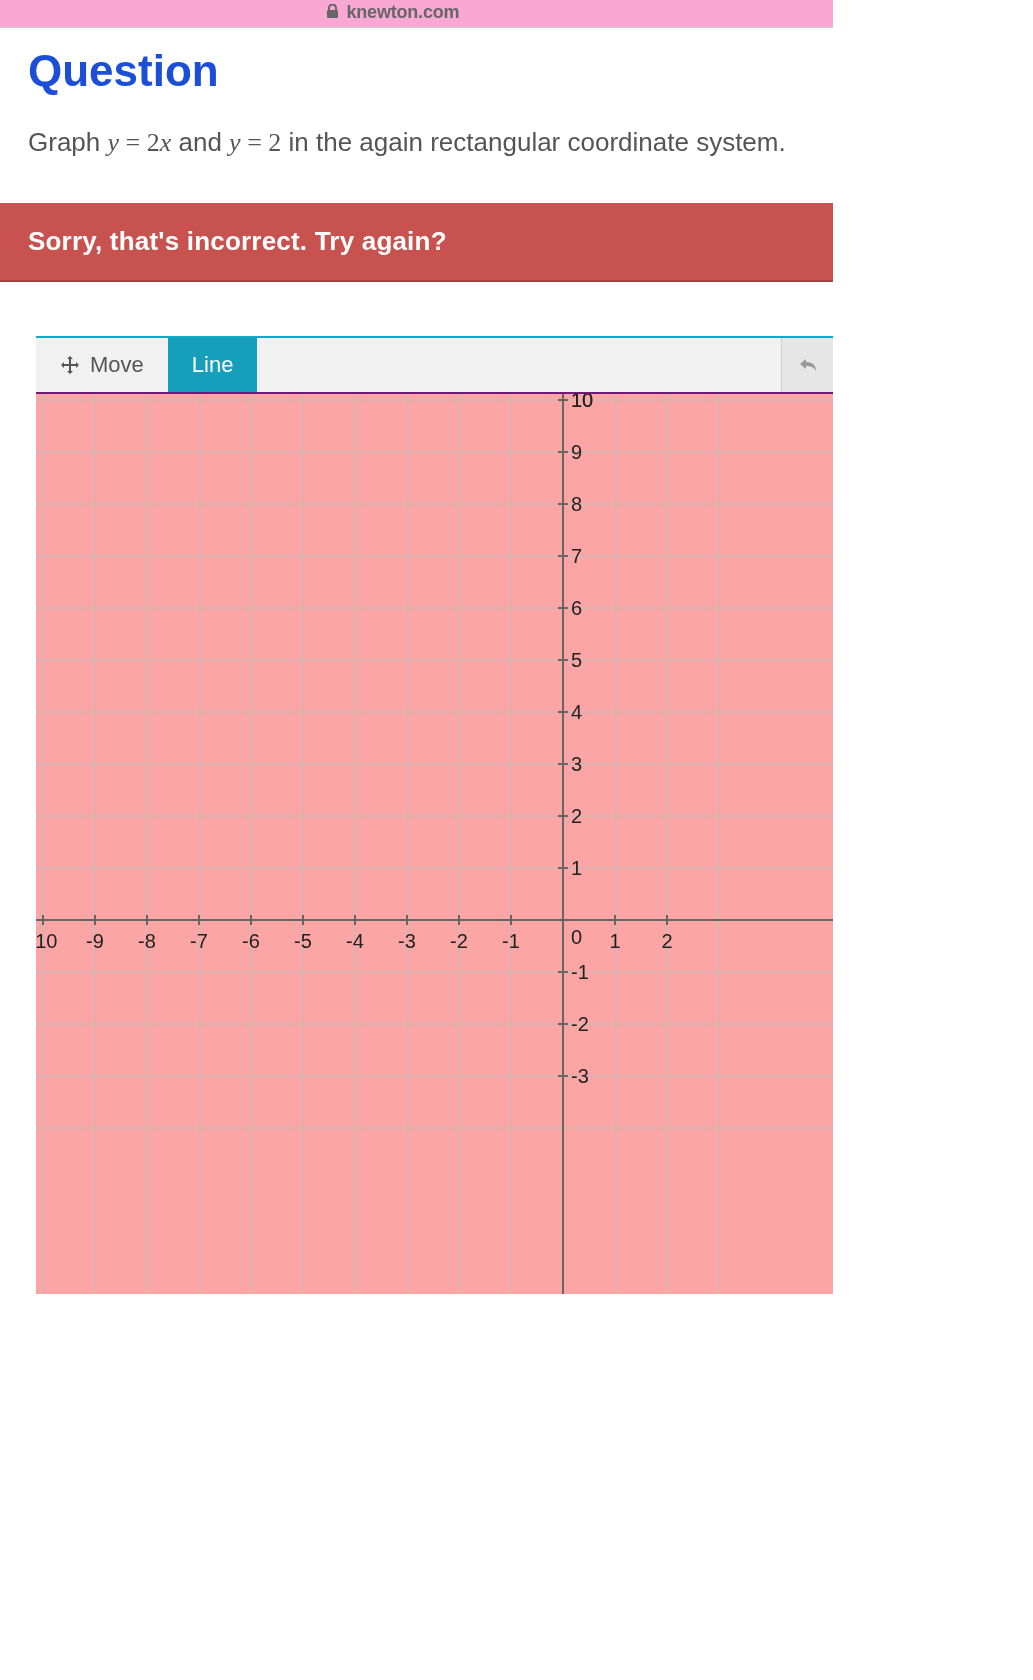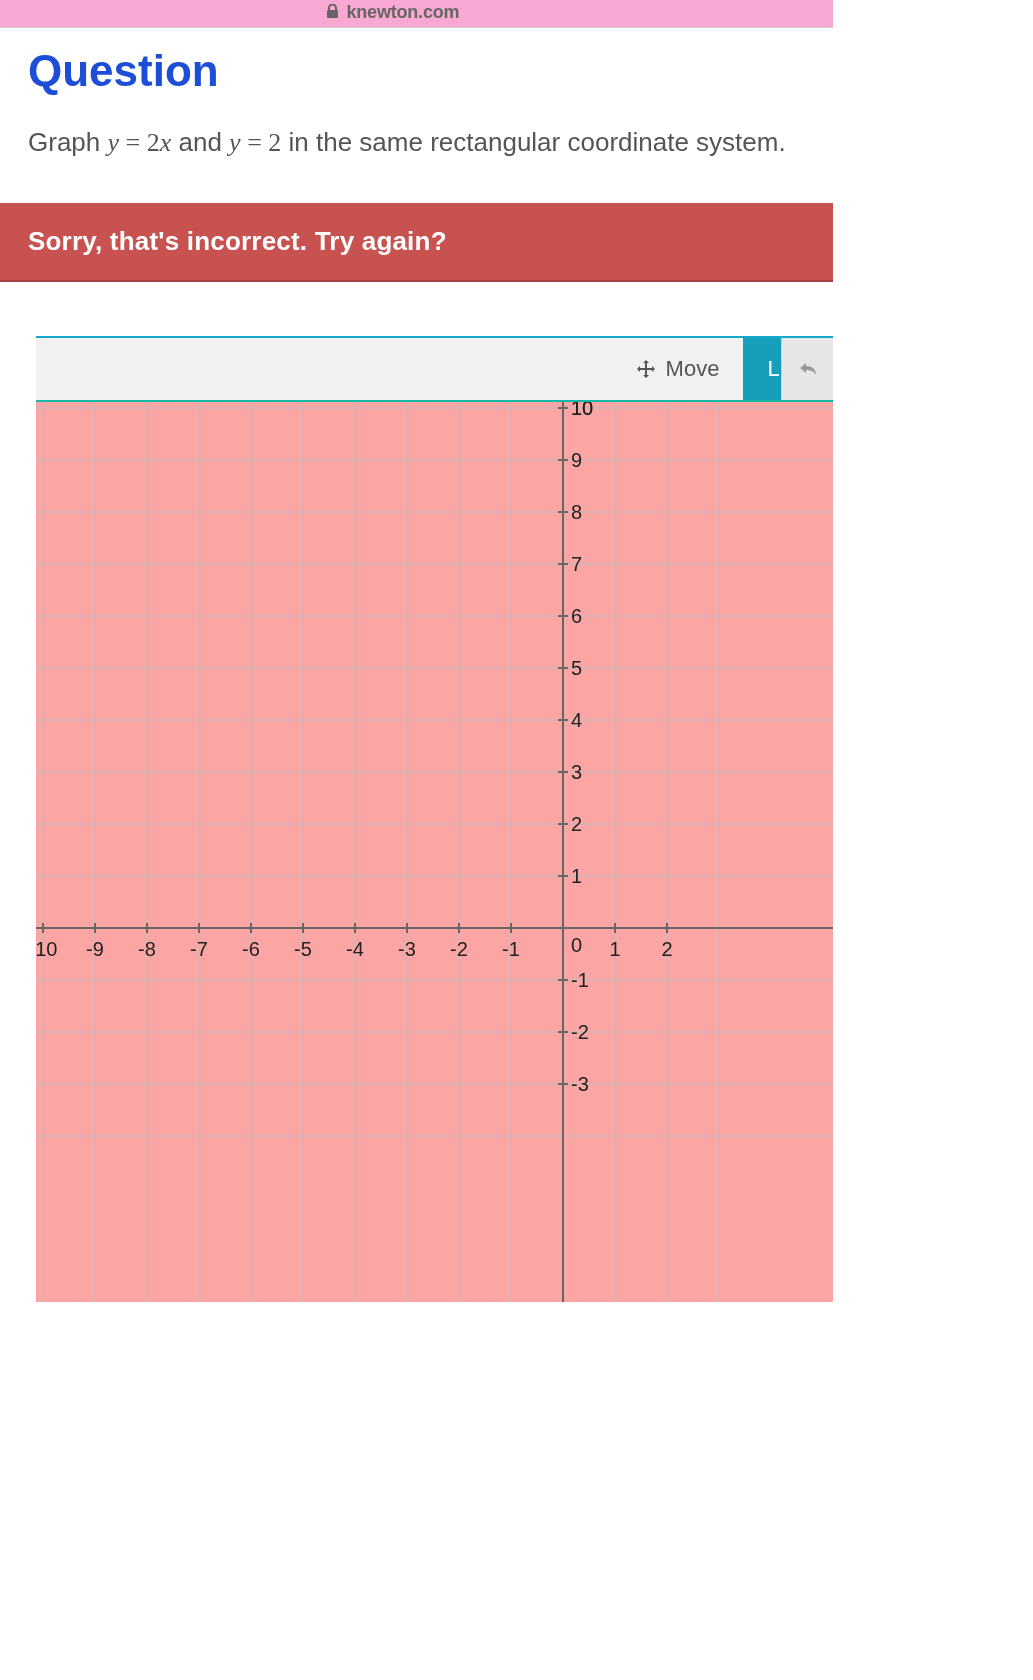--- a/index.html
+++ b/index.html
@@ -62,25 +62,24 @@
     letter-spacing: 0.2px;
   }
   
   .canvas-wrap {
     margin-top: 54px;
     margin-left: 36px;
     border-top: 2px solid #16a8c9;
   }
   .toolbar {
     display: flex;
-    height: 64px;
+    height: 56px;
     background: #f1f1f1;
-    border-bottom: 2px solid #14b8a6;
+    border-bottom: 2px solid #701a75;
     position: relative;
-    justify-content: flex-end;
   }
   .tool {
     display: flex;
     align-items: center;
     gap: 10px;
     padding: 0 24px;
     font-size: 22px;
     color: #555;
     cursor: pointer;
     user-select: none;
@@ -126,21 +125,21 @@
         <rect x="0" y="6" width="11" height="8" rx="1" fill="#666"></rect>
         <path d="M2 6 V4 a3.5 3.5 0 0 1 7 0 V6" fill="none" stroke="#666" stroke-width="2"></path>
       </svg>
   </span>
   <span class="url">knewton.com</span>
 </div>
 
 <div class="content">
   <h1 class="qtitle">Question</h1>
   <p class="prompt">
-    <span>Graph </span><span class="mi">y</span><span class="mn"> = </span><span class="mn">2</span><span class="mi">x</span><span> and </span><span class="mi">y</span><span class="mn"> = </span><span class="mn">2</span><span> in the same rectangular coordinate system.</span>
+    <span>Graph </span><span class="mi">y</span><span class="mn"> = </span><span class="mn">2</span><span class="mi">x</span><span> and </span><span class="mi">y</span><span class="mn"> = </span><span class="mn">2</span><span> in the again rectangular coordinate system.</span>
   </p>
 </div>
 
 <div class="error-banner">
   <span>Sorry, that's incorrect. Try again?</span>
 </div>
 
 <div class="canvas-wrap">
   <div class="toolbar">
     <div class="tool">

